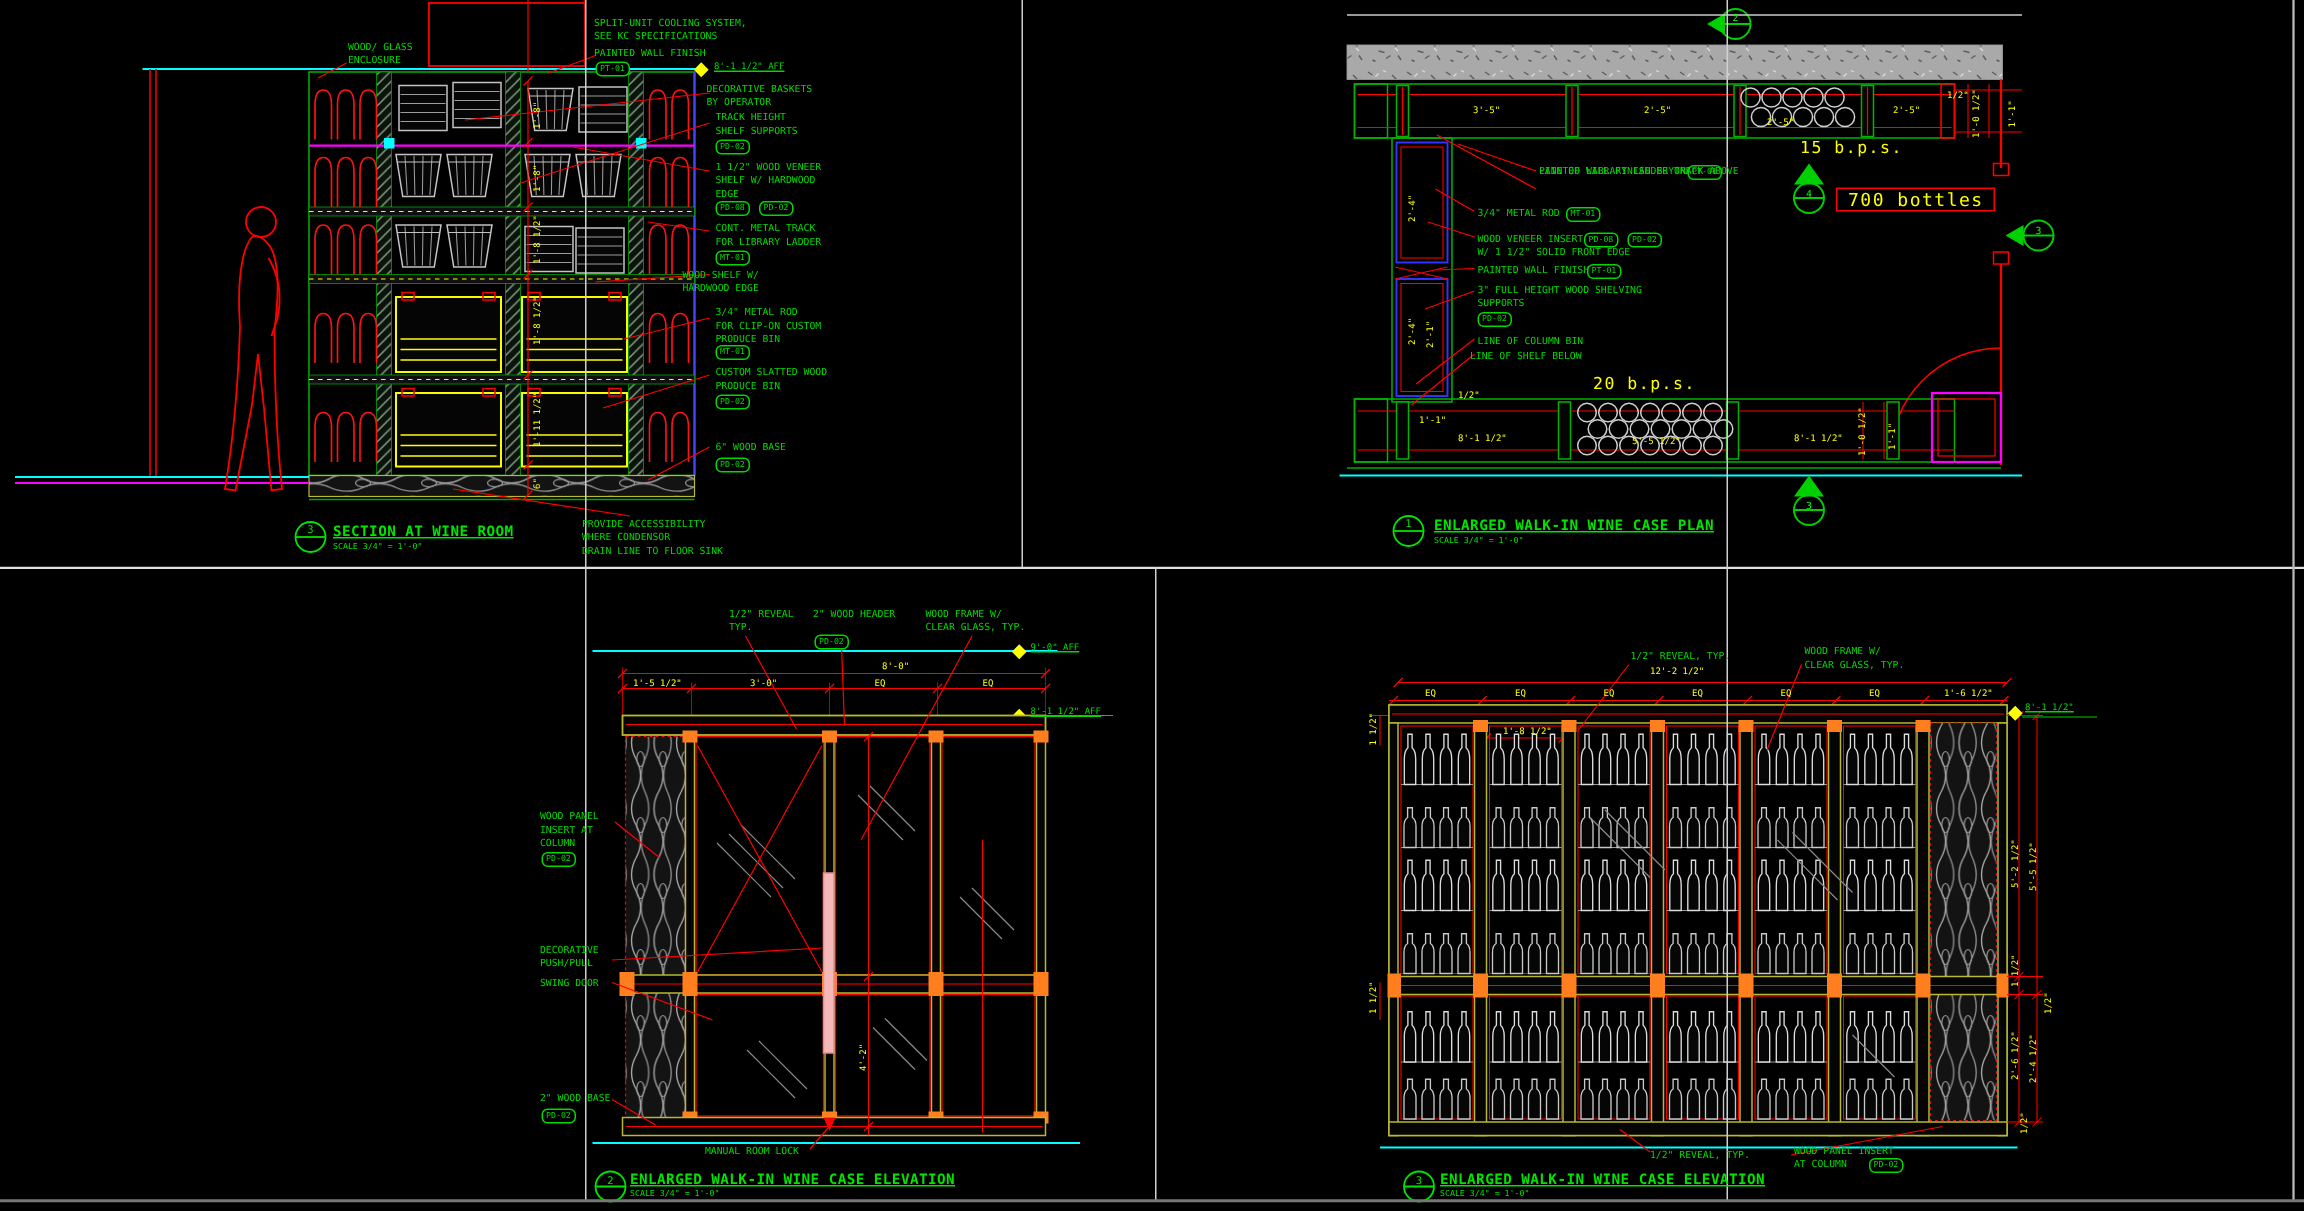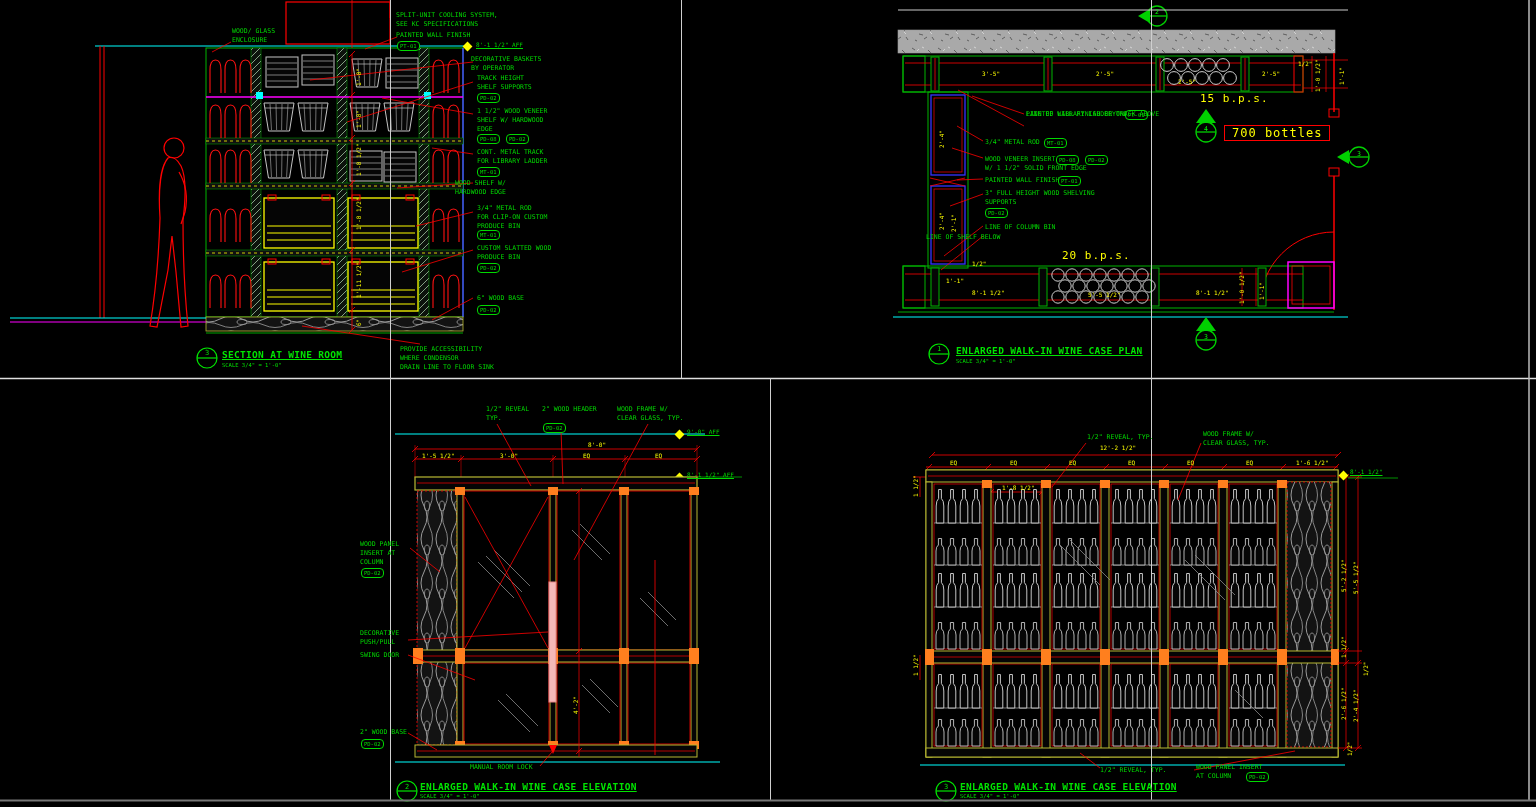--- a/index.html
+++ b/index.html
@@ -640,21 +640,21 @@
 HARDWOOD EDGE</span>
   <span class="t" style="left:477px;top:204px">3/4" METAL ROD
 FOR CLIP-ON CUSTOM
 PRODUCE BIN</span>
   <span class="tag" style="left:477px;top:230px">MT-01</span>
   <span class="t" style="left:477px;top:244px">CUSTOM SLATTED WOOD
 PRODUCE BIN</span>
   <span class="tag" style="left:477px;top:263px">PD-02</span>
   <span class="t" style="left:477px;top:294px">6" WOOD BASE</span>
   <span class="tag" style="left:477px;top:305px">PD-02</span>
-  <span class="t" style="left:400px;top:345px">PROVIDE ACCESSIBILITY
+  <span class="t" style="left:388px;top:345px">PROVIDE ACCESSIBILITY
 WHERE CONDENSOR
 DRAIN LINE TO FLOOR SINK</span>
   <span class="vdim" style="left:355px;top:86px">1'-8"</span>
   <span class="vdim" style="left:355px;top:128px">1'-8"</span>
   <span class="vdim" style="left:355px;top:176px">1'-8 1/2"</span>
   <span class="vdim" style="left:355px;top:230px">1'-8 1/2"</span>
   <span class="vdim" style="left:355px;top:298px">1'-11 1/2"</span>
   <span class="vdim" style="left:355px;top:326px">6"</span>
   <span class="bnum" style="left:197px;top:349px">3</span>
   <span class="vtitle" style="left:222px;top:349px">SECTION AT WINE ROOM</span>
@@ -670,21 +670,21 @@
   <span class="t" style="left:985px;top:155px">WOOD VENEER INSERT</span>
   <span class="tag" style="left:1056px;top:155px">PD-08</span>
   <span class="tag" style="left:1085px;top:155px">PD-02</span>
   <span class="t" style="left:985px;top:164px">W/ 1 1/2" SOLID FRONT EDGE</span>
   <span class="t" style="left:985px;top:176px">PAINTED WALL FINISH</span>
   <span class="tag" style="left:1058px;top:176px">PT-01</span>
   <span class="t" style="left:985px;top:189px">3" FULL HEIGHT WOOD SHELVING
 SUPPORTS</span>
   <span class="tag" style="left:985px;top:208px">PD-02</span>
   <span class="t" style="left:985px;top:223px">LINE OF COLUMN BIN</span>
-  <span class="t" style="left:926px;top:233px">LINE OF SHELF BELOW</span>
+  <span class="t" style="left:980px;top:233px">LINE OF SHELF BELOW</span>
   <span class="big" style="left:1200px;top:92px">15 b.p.s.</span>
   <span class="big" style="left:1062px;top:249px">20 b.p.s.</span>
   <span class="b700">700 bottles</span>
   <span class="dim" style="left:982px;top:70px">3'-5"</span>
   <span class="dim" style="left:1096px;top:70px">2'-5"</span>
   <span class="dim" style="left:1178px;top:78px">2'-5"</span>
   <span class="dim" style="left:1262px;top:70px">2'-5"</span>
   <span class="dim" style="left:1298px;top:60px">1/2"</span>
   <span class="vdim" style="left:1314px;top:92px">1'-0 1/2"</span>
   <span class="vdim" style="left:1338px;top:85px">1'-1"</span>

